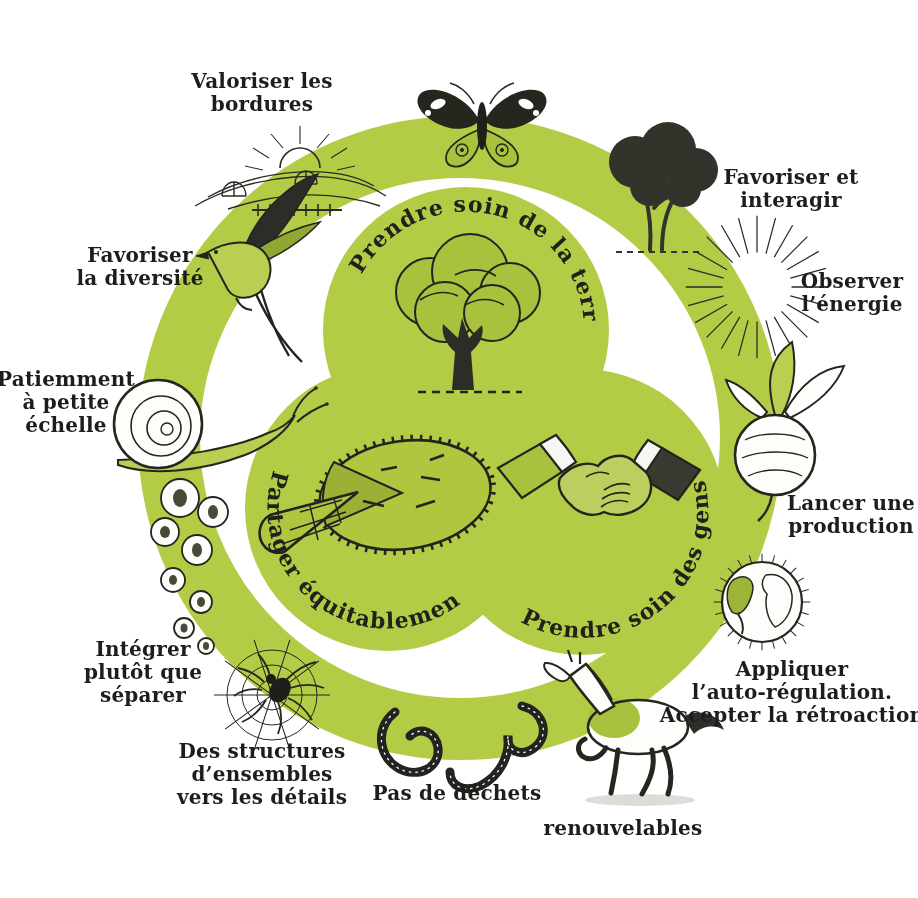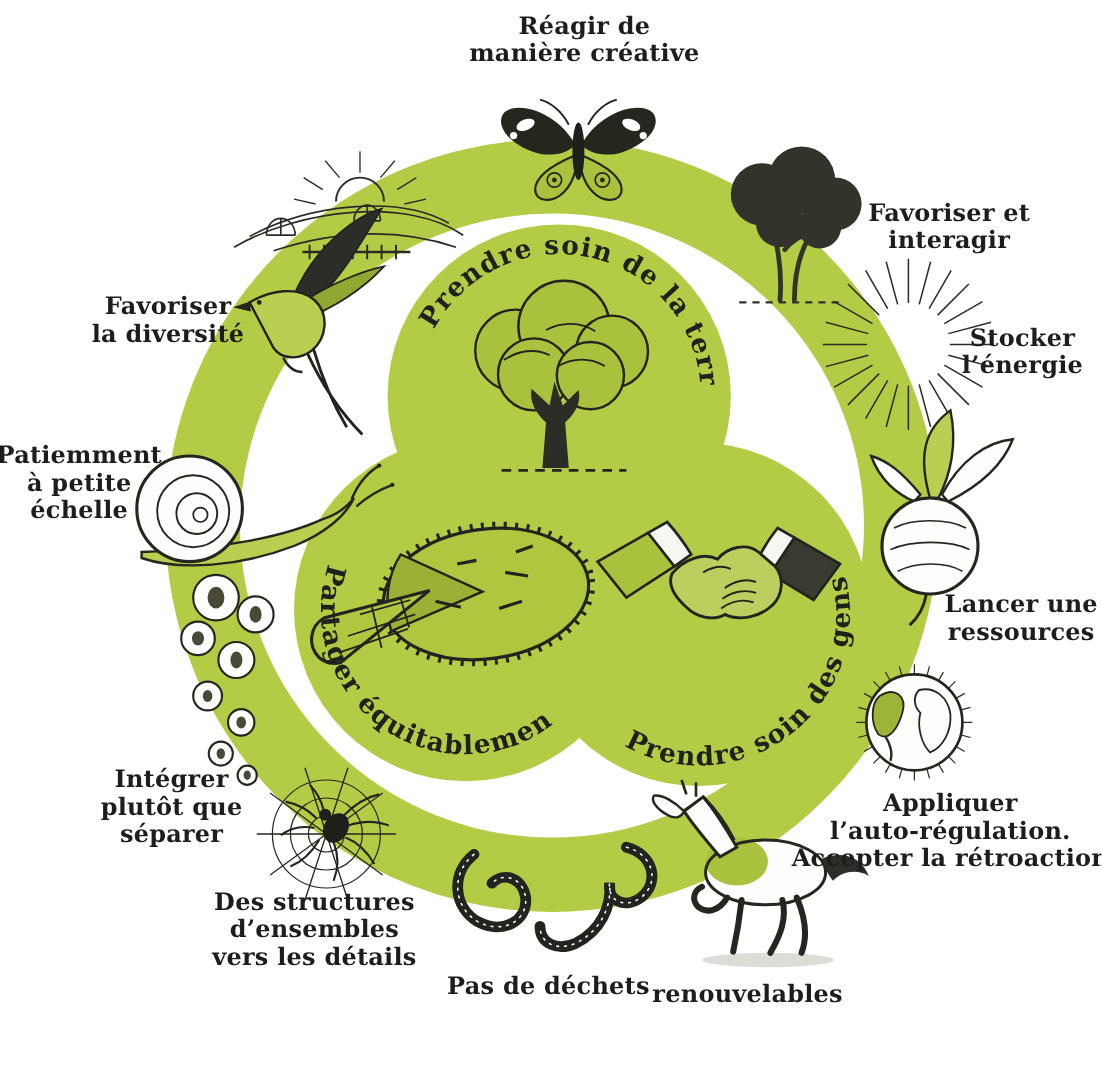--- a/index.html
+++ b/index.html
@@ -194,60 +194,60 @@
     <ellipse cx="614" cy="718" rx="26" ry="20" fill="#a9c23e" stroke="none"></ellipse>
     <ellipse cx="638" cy="727" rx="50" ry="27" fill="none" stroke-width="2.5"></ellipse>
     <path d="M600,714 C588,700 578,688 570,676 L586,664 C596,676 606,692 614,706 Z" fill="#fdfdfc" stroke-width="2.5"></path>
     <path d="M570,676 C562,668 552,662 545,663 C542,667 547,674 556,679 C562,683 568,681 570,676 Z" fill="#fdfdfc" stroke-width="2"></path>
     <path d="M572,662 L568,650 M580,664 L580,652 M586,664 C596,674 606,688 612,700" fill="none" stroke-width="2.2"></path>
     <path d="M606,748 C600,758 590,762 582,756 C576,750 578,742 585,739" fill="none" stroke-width="5" stroke-linecap="round"></path>
     <path d="M618,750 L615,772 L611,793 M664,748 C670,762 674,778 668,794 M652,750 C656,766 650,780 642,794" fill="none" stroke-width="5" stroke-linecap="round"></path>
   </g>
 </svg>
 
-  <div class="label" style="left:487px;top:10px">
-    <div>Réagir de</div>
-    <div>manière créative</div>
+  <div class="label" style="left:262px;top:70px">
+    <div>Valoriser les</div>
+    <div>bordures</div>
   </div>
   <div class="label" style="left:791px;top:166px">
     <div>Favoriser et</div>
     <div>interagir</div>
   </div>
   <div class="label" style="left:852px;top:270px">
-    <div>Stocker</div>
+    <div>Observer</div>
     <div>l’énergie</div>
   </div>
   <div class="label" style="left:140px;top:244px">
     <div>Favoriser</div>
     <div>la diversité</div>
   </div>
   <div class="label" style="left:66px;top:368px">
     <div>Patiemment</div>
     <div>à petite</div>
     <div>échelle</div>
   </div>
   <div class="label" style="left:851px;top:492px">
     <div>Lancer une</div>
-    <div>ressources</div>
+    <div>production</div>
   </div>
   <div class="label" style="left:792px;top:658px">
     <div>Appliquer</div>
     <div>l’auto-régulation.</div>
     <div>Accepter la rétroaction</div>
   </div>
   <div class="label" style="left:143px;top:638px">
     <div>Intégrer</div>
     <div>plutôt que</div>
     <div>séparer</div>
   </div>
   <div class="label" style="left:262px;top:740px">
     <div>Des structures</div>
     <div>d’ensembles</div>
     <div>vers les détails</div>
   </div>
-  <div class="label" style="left:457px;top:810px">
+  <div class="label" style="left:457px;top:782px">
     <div>Pas de déchets</div>
   </div>
   <div class="label" style="left:623px;top:817px">
     <div>renouvelables</div>
   </div>
 
 </div>
 
 </body></html>

